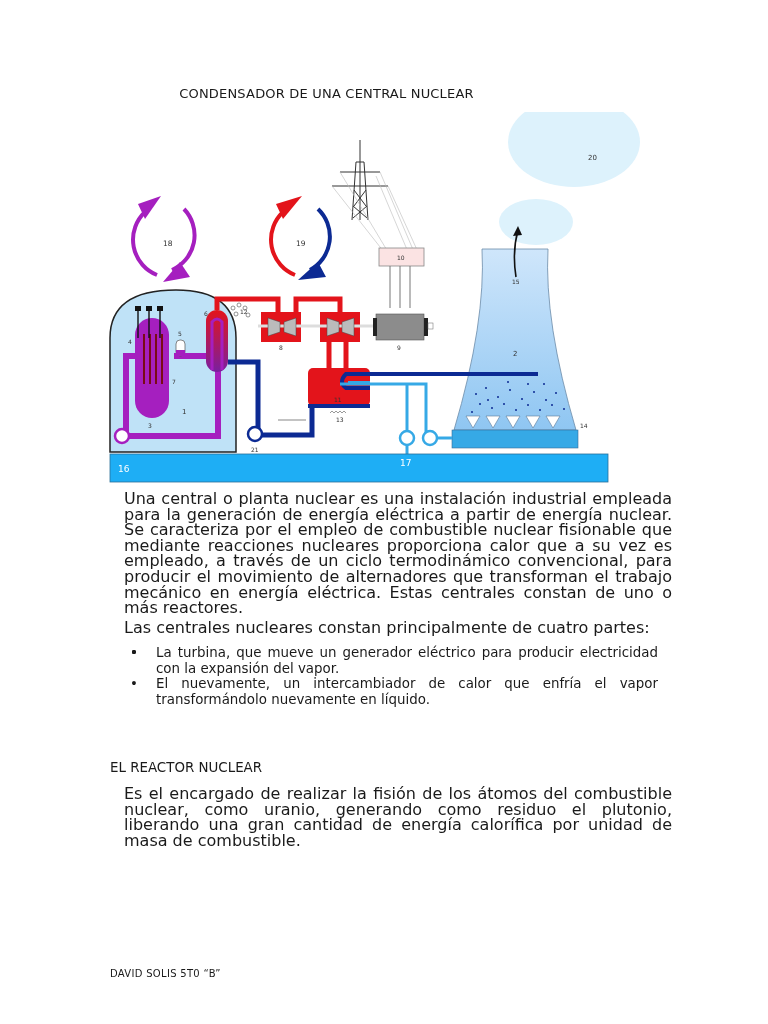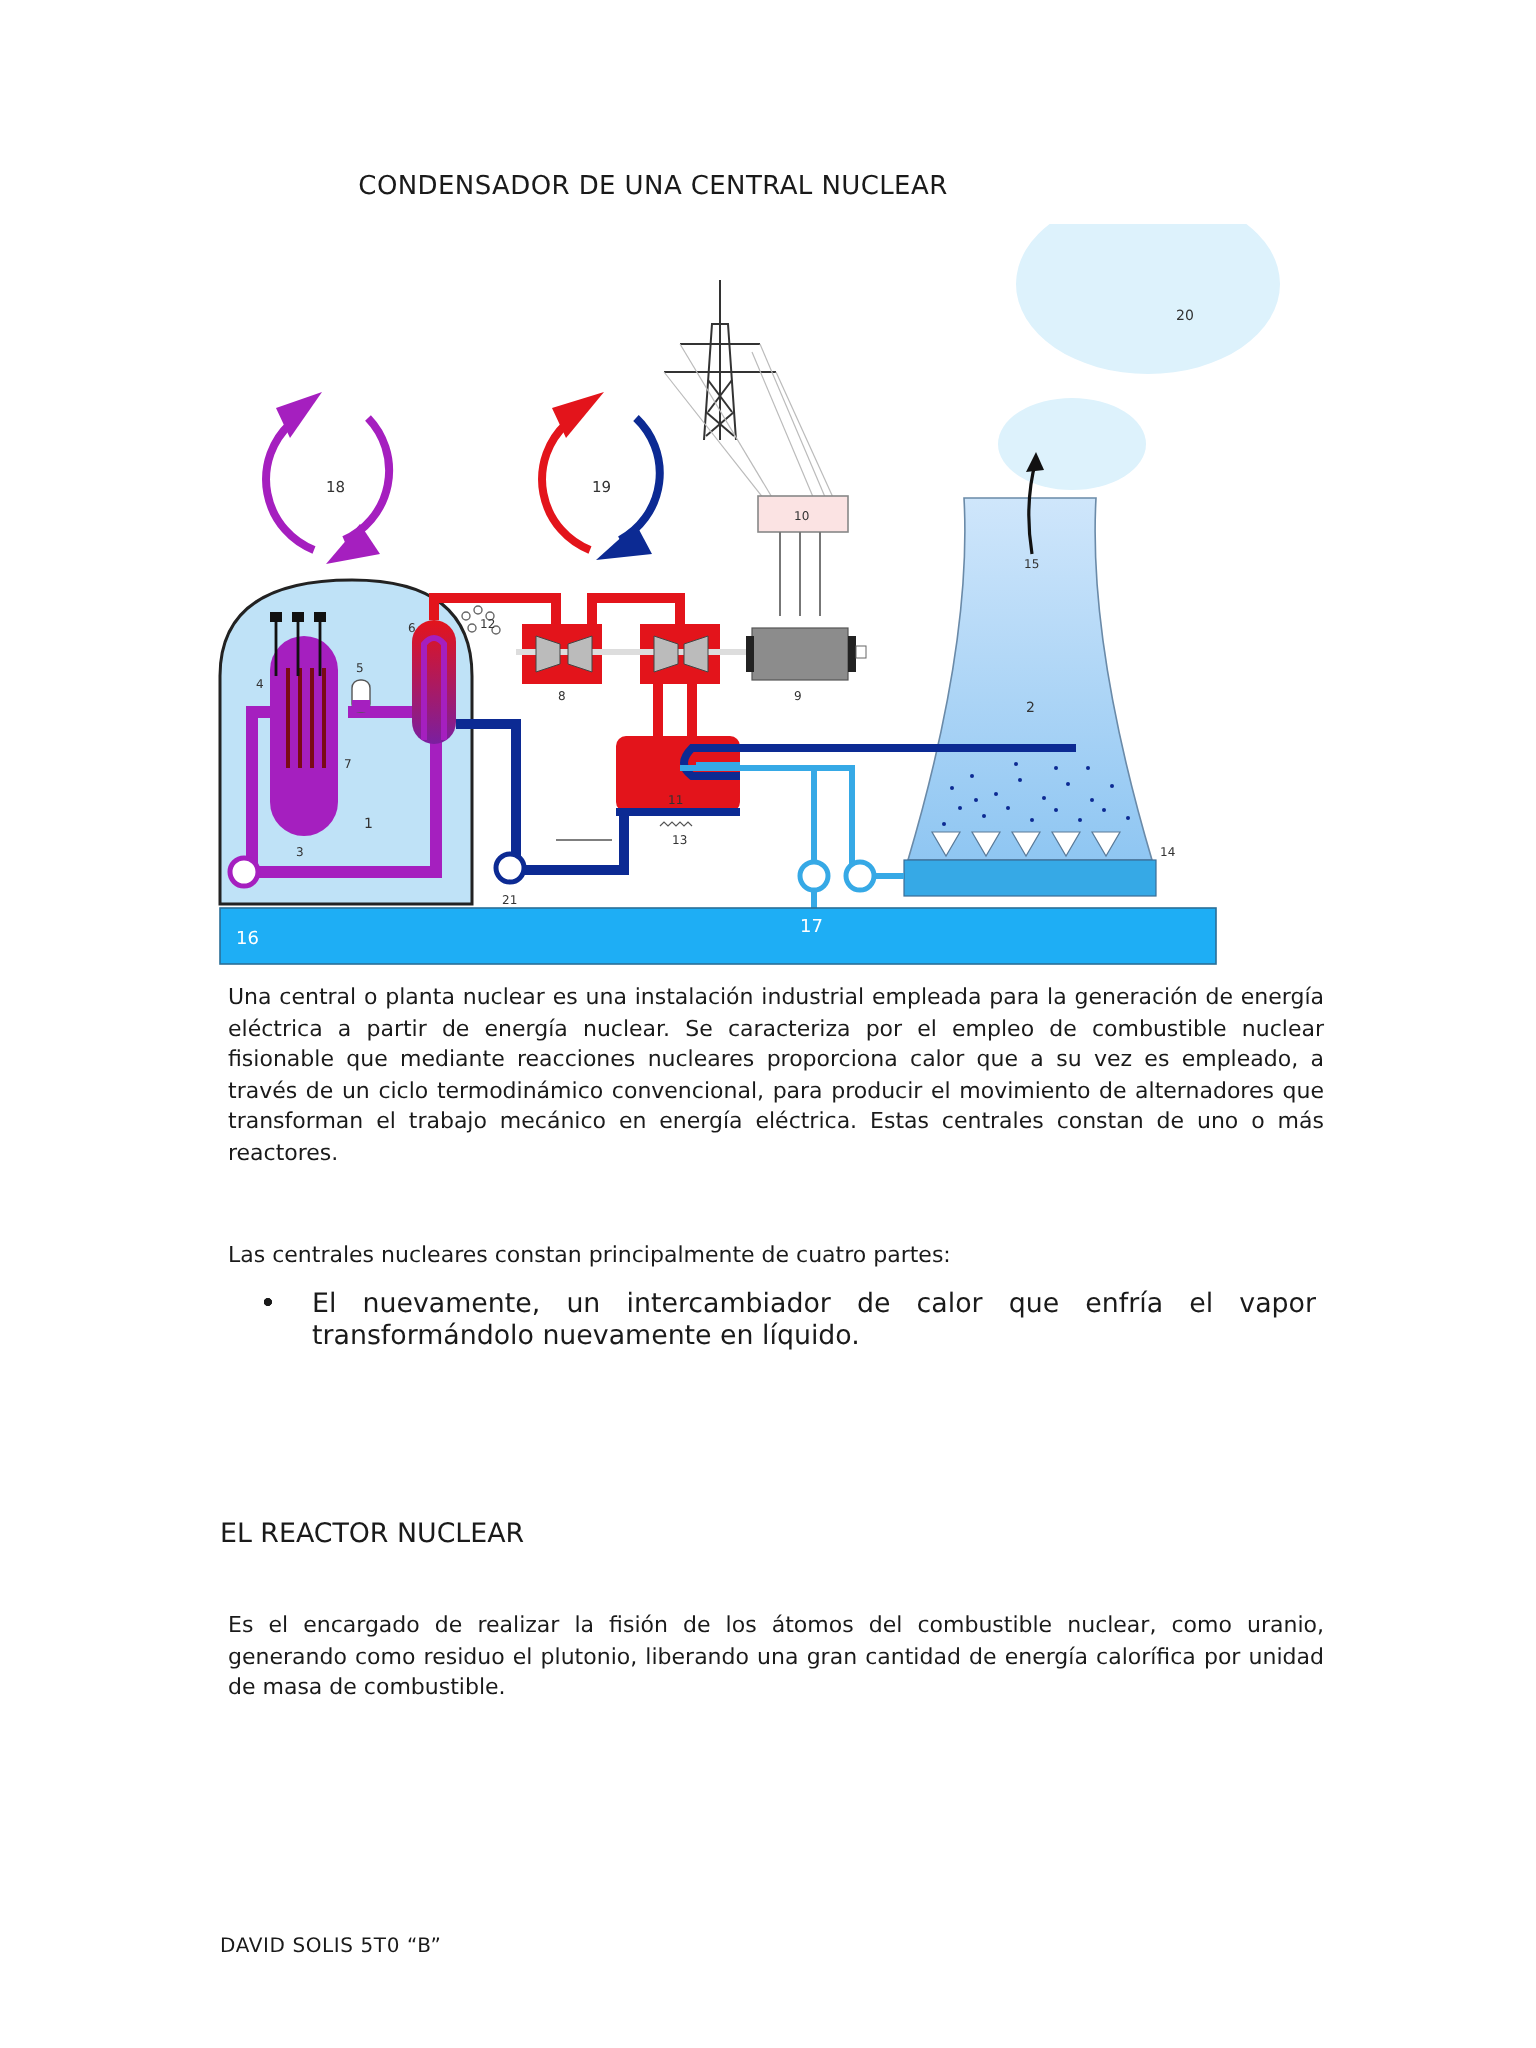--- a/index.html
+++ b/index.html
@@ -2,30 +2,30 @@
 <html><head>
 <meta charset="utf-8">
 <style>
   html, body { margin:0; padding:0; background:#ffffff; }
   body { width:768px; height:1024px; position:relative; overflow:hidden;
          font-family:"DejaVu Sans", sans-serif; color:#1a1a1a; }
   .page-title { position:absolute; top:86px; left:0; width:653px; text-align:center;
                 font-size:13px; letter-spacing:0.2px; }
   .figure { position:absolute; left:108px; top:112px; width:552px; height:372px; }
   .figure svg { display:block; }
-  .body-text { position:absolute; left:114px; width:548px; font-size:11px; line-height:15.6px;
+  .body-text { position:absolute; left:124px; width:548px; font-size:16px; line-height:15.6px;
                text-align:justify; }
   .p1 { top:491px; }
   .p2 { top:620px; }
   ul.parts { position:absolute; left:110px; top:645px; width:548px; margin:0; padding:0;
              list-style:none; font-size:13.4px; line-height:15.6px; }
   ul.parts li { position:relative; padding-left:46px; text-align:justify; }
   ul.parts li .bullet { position:absolute; left:20px; top:0; }
   .section-heading { position:absolute; left:110px; top:760px; font-size:13.4px; font-weight:normal; }
-  .p3 { top:786px;margin-top:19px; }
+  .p3 { top:786px; }
   .footer { position:absolute; left:110px; top:968px; font-size:10px; letter-spacing:0.3px; }
   .lbl { font-family:"DejaVu Sans", sans-serif; fill:#333; }
 </style>
 </head>
 <body>
 
 <div class="page-title">CONDENSADOR DE UNA CENTRAL NUCLEAR</div>
 
 <div class="figure">
   <svg width="552" height="372" viewBox="0 0 552 372" xmlns="http://www.w3.org/2000/svg">
@@ -250,20 +250,21 @@
 
 <ul class="parts">
   <li>
     <span class="bullet">•</span>
   </li>
   <li>
     <span class="bullet">•</span>
   </li>
   <li>
     <span class="bullet">•</span>
+    <span>La turbina, que mueve un generador eléctrico para producir electricidad con la expansión del vapor.</span>
   </li>
   <li>
     <span class="bullet">•</span>
     <span>El nuevamente, un intercambiador de calor que enfría el vapor transformándolo nuevamente en líquido.</span>
   </li>
 </ul>
 
 <div class="section-heading">EL REACTOR NUCLEAR</div>
 
 <div class="body-text p3">Es el encargado de realizar la fisión de los átomos del combustible nuclear, como uranio, generando como residuo el plutonio, liberando una gran cantidad de energía calorífica por unidad de masa de combustible.</div>

